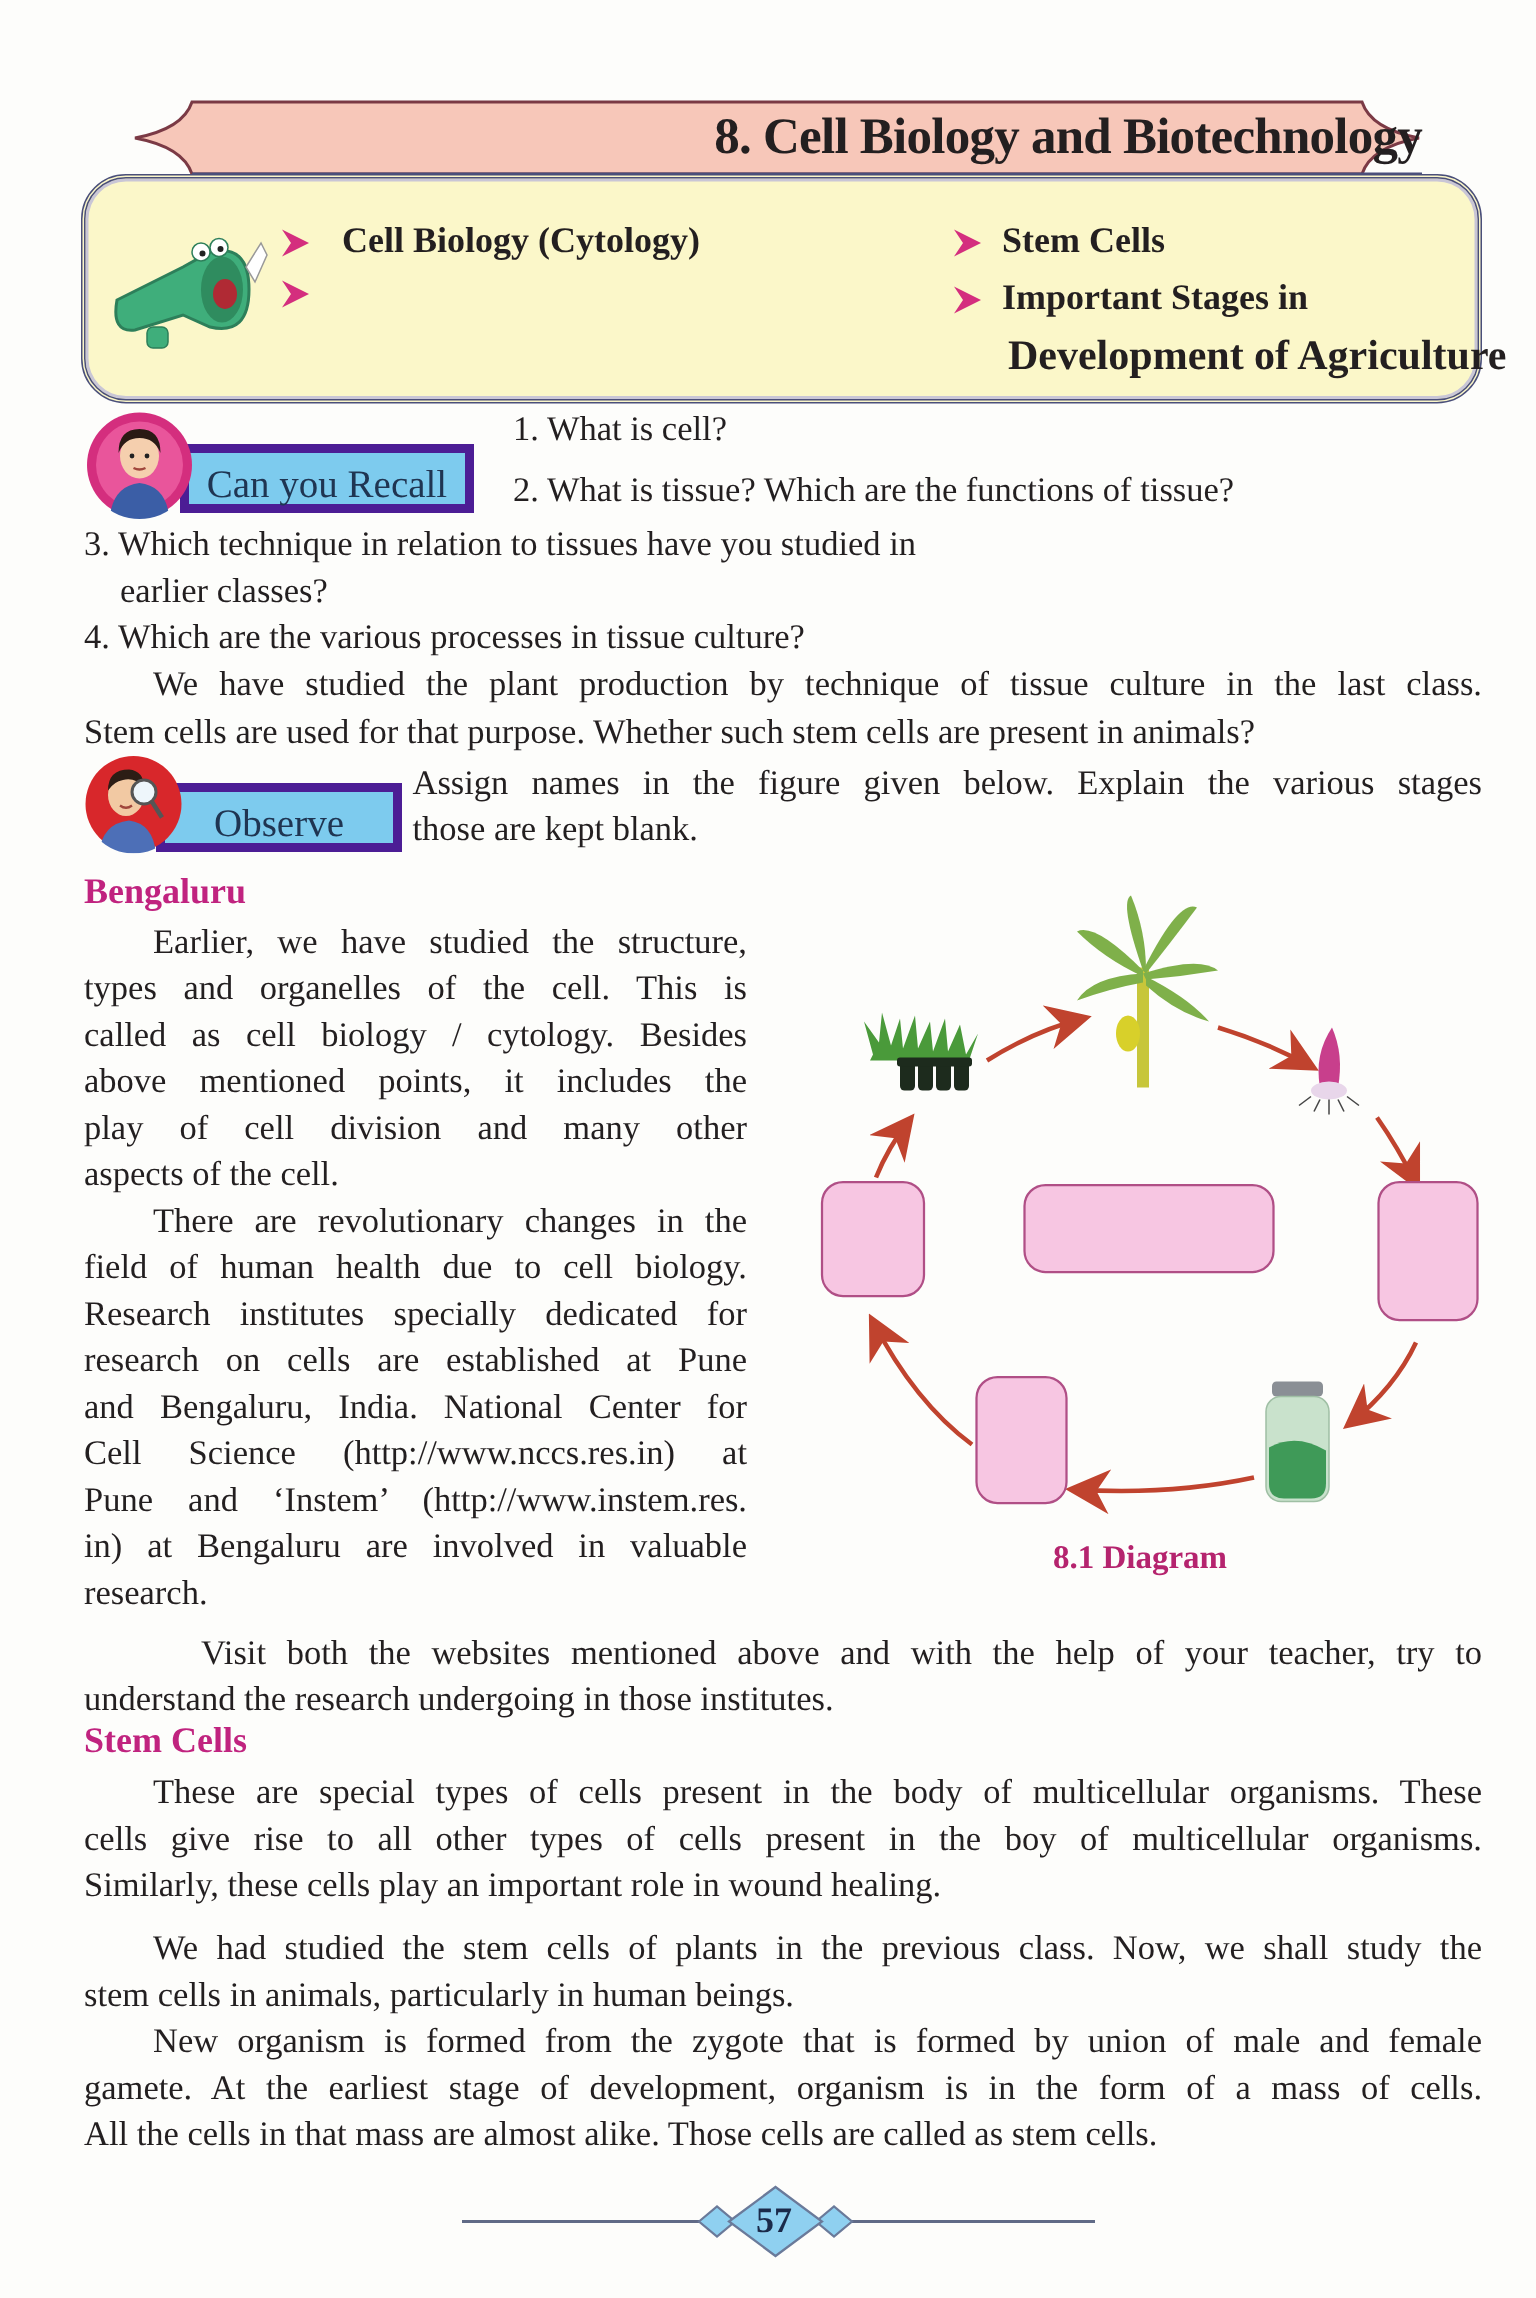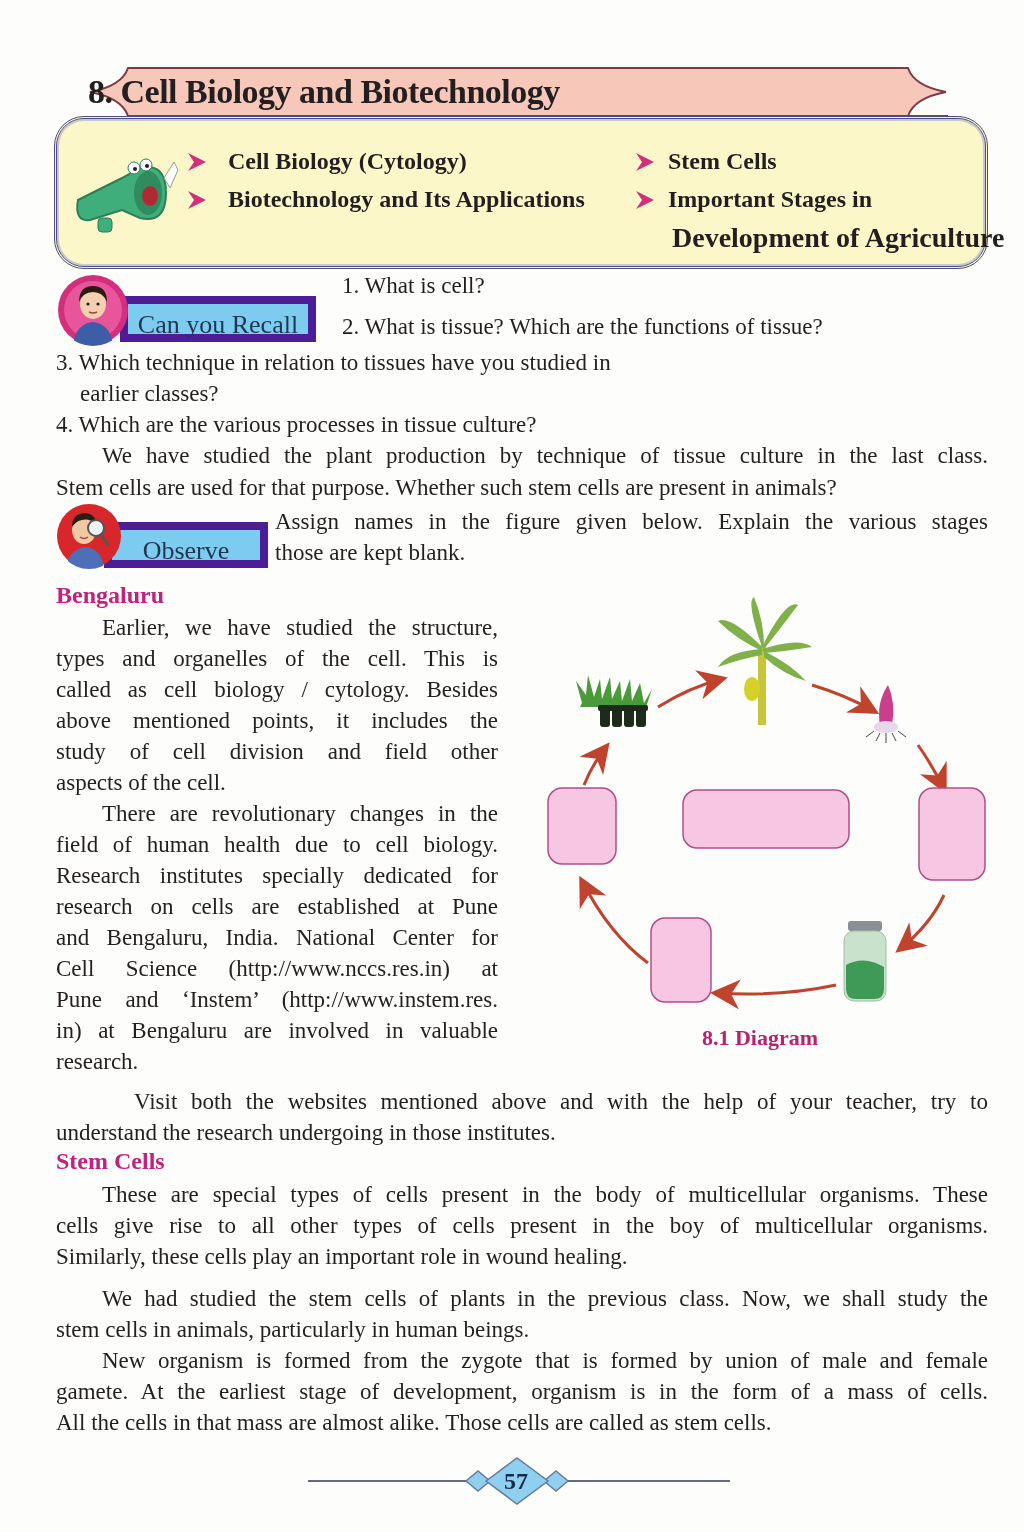--- a/index.html
+++ b/index.html
@@ -4,31 +4,31 @@
 <style>
   * { box-sizing: border-box; margin: 0; padding: 0; }
   html, body { width: 1024px; height: 1532px; background: #fdfdfb; overflow: hidden; }
   body { position: relative; font-family: "Liberation Serif", "DejaVu Serif", serif; color: #222; }
 
   .abs { position: absolute; }
 
   
   .banner { left: 88px; top: 66px; width: 860px; height: 52px; }
   .banner svg { position: absolute; left: 0; top: 0; }
-  .banner-title { position: absolute; left: 0; top: 0; width: 100%; height: 52px; line-height: 52px; text-align: left; font-size: 34px; font-weight: bold; color: #231f20; letter-spacing: -0.5px; }
+  .banner-title { position: absolute; left: 0; top: 0; width: 100%; height: 52px; line-height: 52px; text-align: right; font-size: 34px; font-weight: bold; color: #231f20; letter-spacing: -0.5px; }
 
   
   .topics { left: 54px; top: 116px; width: 934px; height: 153px; border: 3px double #4a4f7a; border-radius: 30px; background: #fbf7c9; box-shadow: inset 0 0 0 2px #c9c6d6; }
   .mascot { left: 70px; top: 148px; width: 110px; height: 90px; }
   .topic { font-size: 24px; font-weight: bold; color: #231f20; display: flex; align-items: center; white-space: nowrap; }
   .topic .arrow { width: 18px; height: 20px; margin-right: 22px; }
   .topic-cont { font-size: 28px; font-weight: bold; color: #231f20; white-space: nowrap; }
 
   
-  .badge { height: 46px; background: #7dcbee; border: 8px solid #4c1d95; font-size: 26px; color: #1f3552; line-height: 42px; text-align: center; }
+  .badge { height: 46px; background: #7dcbee; border: 6px solid #4c1d95; font-size: 26px; color: #1f3552; line-height: 42px; text-align: center; }
   .badge-avatar { border-radius: 50%; overflow: hidden; }
 
   .body-text { font-size: 23px; line-height: 31px; color: #231f20; }
   .justify { text-align: justify; text-align-last: justify; }
   .heading-pink { font-size: 24px; font-weight: bold; color: #c0237f; }
 
   
   .diagram { left: 540px; top: 585px; width: 460px; height: 470px; }
   .diagram-caption { left: 640px; top: 1025px; width: 240px; text-align: center; font-size: 22px; font-weight: bold; color: #b5246e; }
 
@@ -67,21 +67,20 @@
 <div class="abs topic" style="left:188px; top:148px;">
   <svg class="arrow" viewBox="0 0 18 20">
       <path d="M0 1 L18 10 L0 19 L6 10 Z" fill="#d42e7e"></path>
     </svg>
   <span>Cell Biology (Cytology)</span>
 </div>
 <div class="abs topic" style="left:188px; top:186px;">
   <svg class="arrow" viewBox="0 0 18 20">
       <path d="M0 1 L18 10 L0 19 L6 10 Z" fill="#d42e7e"></path>
     </svg>
-  <span>Biotechnology and Its Applications</span>
 </div>
 <div class="abs topic" style="left:636px; top:148px;">
   <svg class="arrow" viewBox="0 0 18 20" style="margin-right:14px">
       <path d="M0 1 L18 10 L0 19 L6 10 Z" fill="#d42e7e"></path>
     </svg>
   <span>Stem Cells</span>
 </div>
 <div class="abs topic" style="left:636px; top:186px;">
   <svg class="arrow" viewBox="0 0 18 20" style="margin-right:14px">
       <path d="M0 1 L18 10 L0 19 L6 10 Z" fill="#d42e7e"></path>
@@ -127,21 +126,21 @@
 </div>
 <div class="abs body-text justify" style="left:275px; top:506px; width:713px;">Assign names in the figure given below. Explain the various stages</div>
 <div class="abs body-text" style="left:275px; top:537px;">those are kept blank.</div>
 
 <div class="abs heading-pink" style="left:56px; top:582px;">Bengaluru</div>
 
 <div class="abs body-text justify" style="left:56px; top:612px; width:442px; text-indent:46px;">Earlier, we have studied the structure,</div>
 <div class="abs body-text justify" style="left:56px; top:643px; width:442px;">types and organelles of the cell. This is</div>
 <div class="abs body-text justify" style="left:56px; top:674px; width:442px;">called as cell biology / cytology. Besides</div>
 <div class="abs body-text justify" style="left:56px; top:705px; width:442px;">above mentioned points, it includes the</div>
-<div class="abs body-text justify" style="left:56px; top:736px; width:442px;">study of cell division and field other</div>
+<div class="abs body-text justify" style="left:56px; top:736px; width:442px;">play of cell division and many other</div>
 <div class="abs body-text" style="left:56px; top:767px;">aspects of the cell.</div>
 
 <div class="abs body-text justify" style="left:56px; top:798px; width:442px; text-indent:46px;">There are revolutionary changes in the</div>
 <div class="abs body-text justify" style="left:56px; top:829px; width:442px;">field of human health due to cell biology.</div>
 <div class="abs body-text justify" style="left:56px; top:860px; width:442px;">Research institutes specially dedicated for</div>
 <div class="abs body-text justify" style="left:56px; top:891px; width:442px;">research on cells are established at Pune</div>
 <div class="abs body-text justify" style="left:56px; top:922px; width:442px;">and Bengaluru, India. National Center for</div>
 <div class="abs body-text justify" style="left:56px; top:953px; width:442px;">Cell Science (http://www.nccs.res.in) at</div>
 <div class="abs body-text justify" style="left:56px; top:984px; width:442px;">Pune and ‘Instem’ (http://www.instem.res.</div>
 <div class="abs body-text justify" style="left:56px; top:1015px; width:442px;">in) at Bengaluru are involved in valuable</div>

